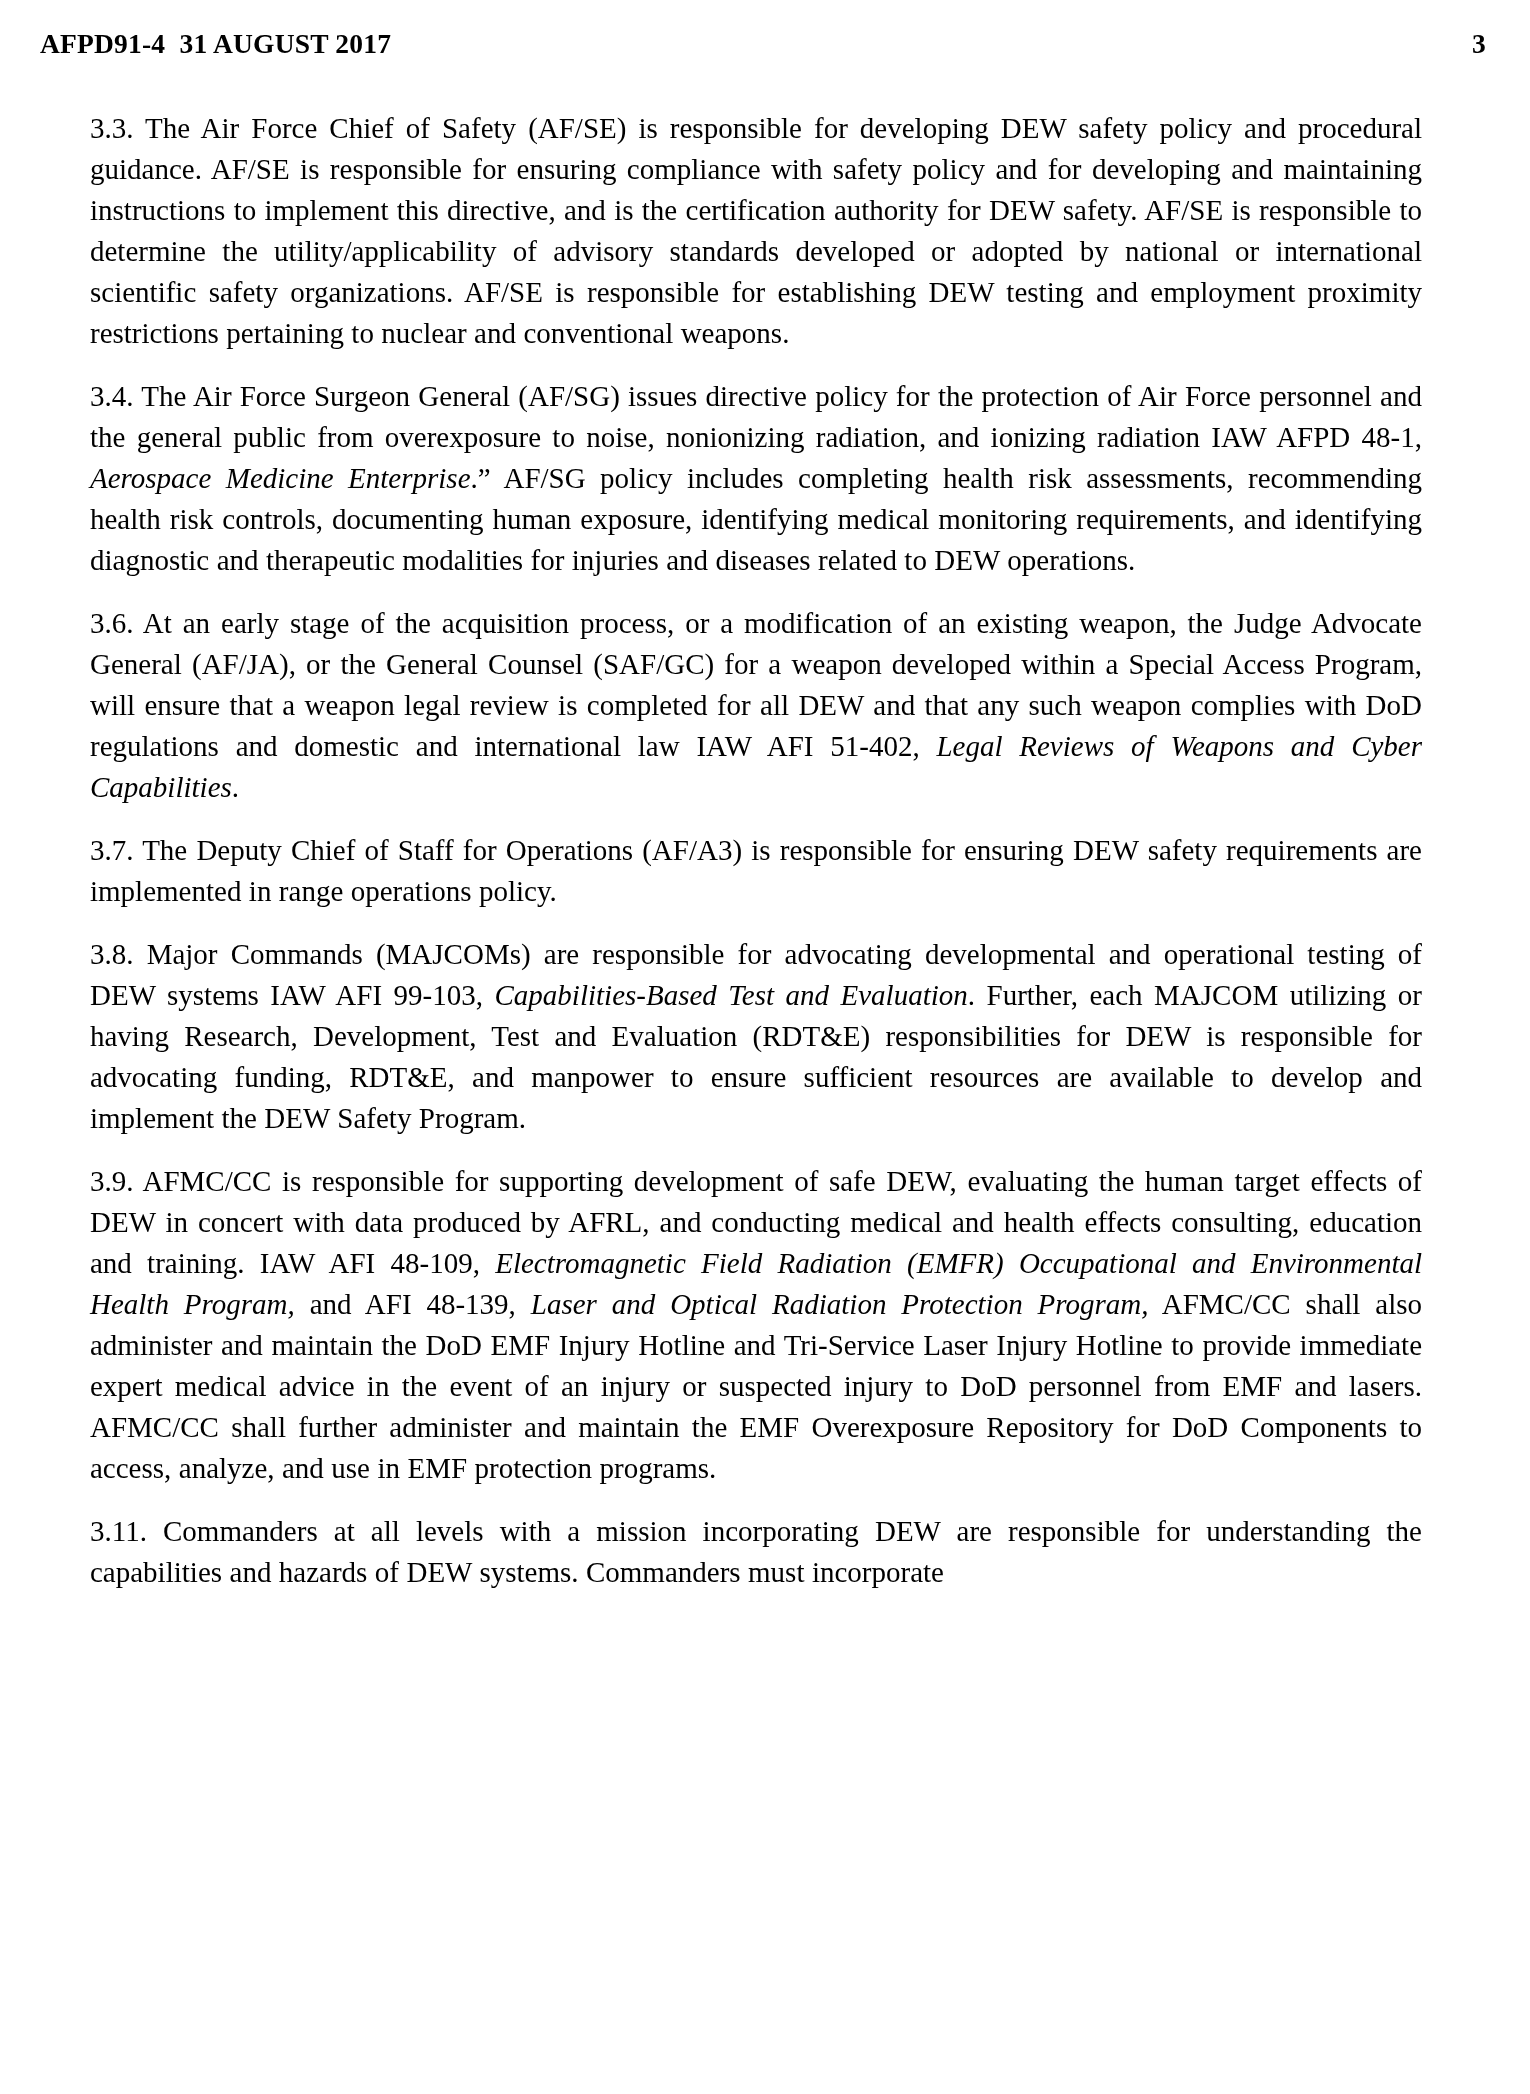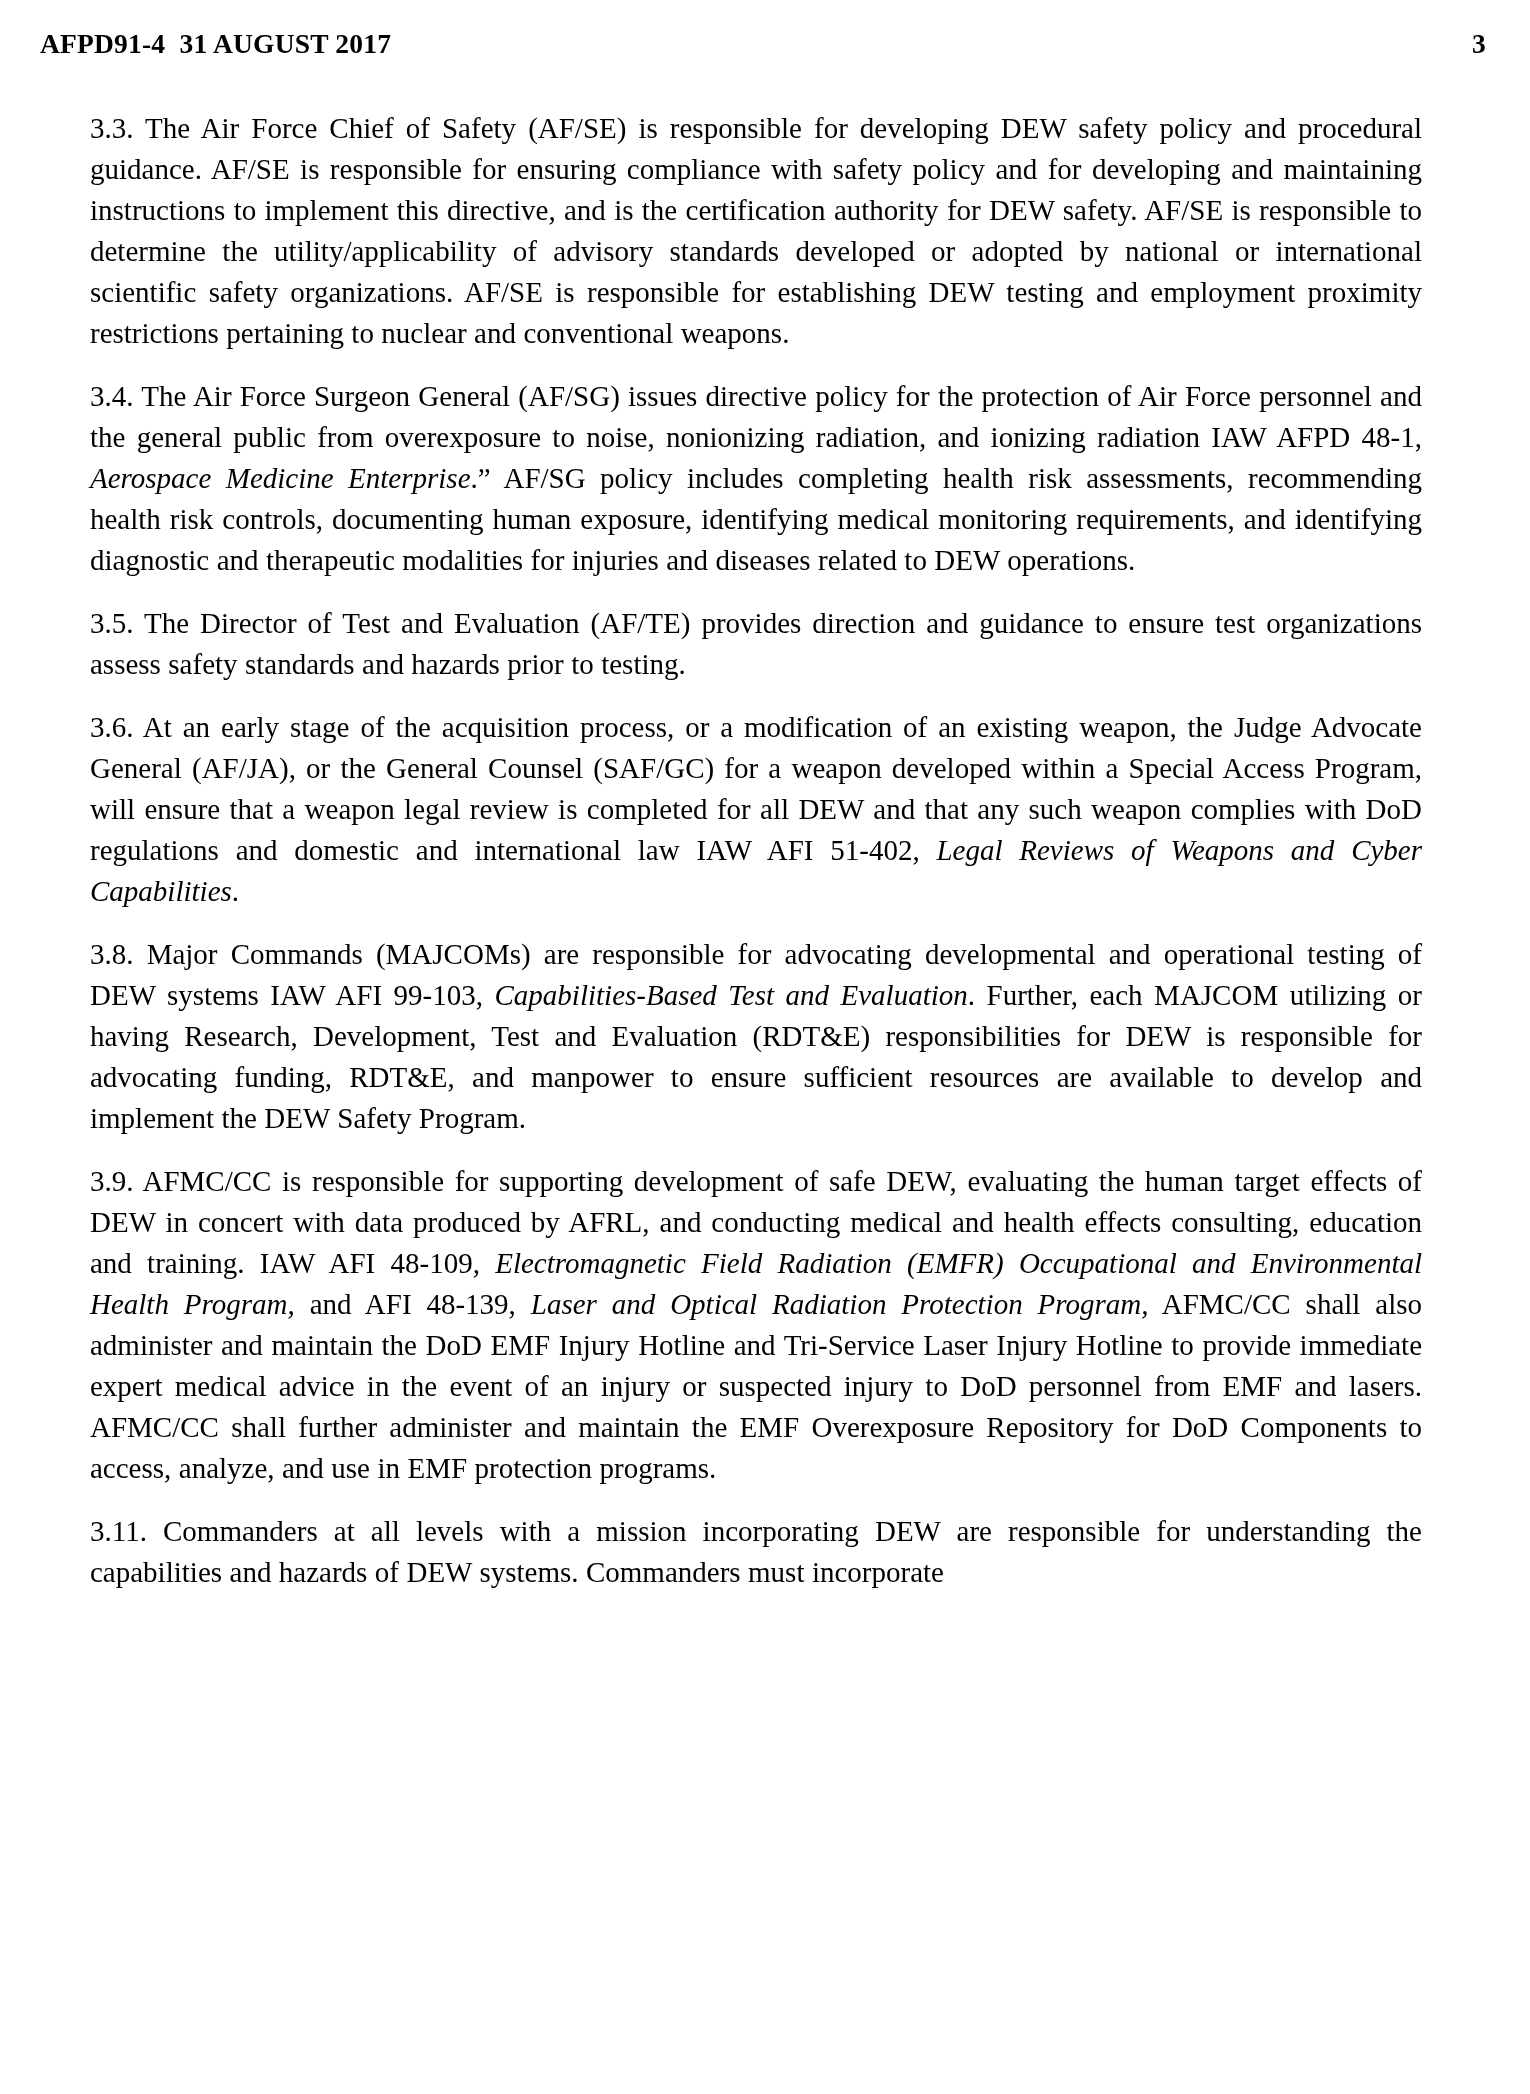--- a/index.html
+++ b/index.html
@@ -73,20 +73,20 @@
 <div class="page">
 
   <div class="header">
     <span class="header-left">AFPD91-4  31 AUGUST 2017</span>
     <span class="header-right">3</span>
   </div>
 
   <div class="body-col" id="body-col">
       <p class="para"><span>3.3.  The Air Force Chief of Safety (AF/SE) is responsible for developing DEW safety policy and procedural guidance.  AF/SE is responsible for ensuring compliance with safety policy and for developing and maintaining instructions to implement this directive, and is the certification authority for DEW safety.   AF/SE is responsible to determine the utility/applicability of advisory standards developed or adopted by national or international scientific safety organizations.   AF/SE is responsible for establishing DEW testing and employment proximity restrictions pertaining to nuclear and conventional weapons.</span></p>
       <p class="para"><span>3.4.  The Air Force Surgeon General (AF/SG) issues directive policy for the protection of Air Force personnel and the general public from overexposure to noise, nonionizing radiation, and ionizing radiation IAW AFPD 48-1, </span><i>Aerospace Medicine Enterprise</i><span>.”  AF/SG policy includes completing health risk assessments, recommending health risk controls, documenting human exposure, identifying medical monitoring requirements, and identifying diagnostic and therapeutic modalities for injuries and diseases related to DEW operations.</span></p>
-      <p class="para"><span>3.5.  The Director of Test and Evaluation (AF/TE) provides direction and guidance to ensure test organizations assess safety standards and hazards prior to testing.</span></p>
       <p class="para"><span>3.6.  At an early stage of the acquisition process, or a modification of an existing weapon, the Judge Advocate General (AF/JA), or the General Counsel (SAF/GC) for a weapon developed within a Special Access Program, will ensure that a weapon legal review is completed for all DEW and that any such weapon complies with DoD regulations and domestic and international law IAW AFI 51-402, </span><i>Legal Reviews of Weapons and Cyber Capabilities</i><span>.</span></p>
+      <p class="para"><span>3.7. The Deputy Chief of Staff for Operations (AF/A3) is responsible for ensuring DEW safety requirements are implemented in range operations policy.</span></p>
       <p class="para"><span>3.8. Major Commands (MAJCOMs) are responsible for advocating developmental and operational testing of DEW systems IAW AFI 99-103, </span><i>Capabilities-Based Test and Evaluation</i><span>.  Further, each MAJCOM utilizing or having Research, Development, Test and Evaluation (RDT&amp;E) responsibilities for DEW is responsible for advocating funding, RDT&amp;E, and manpower to ensure sufficient resources are available to develop and implement the DEW Safety Program.</span></p>
       <p class="para"><span>3.9. AFMC/CC is responsible for supporting development of safe DEW, evaluating the human target effects of DEW in concert with data produced by AFRL, and conducting medical and health effects consulting, education and training.   IAW AFI 48-109, </span><i>Electromagnetic Field Radiation (EMFR) Occupational and Environmental Health Program,</i><span> and AFI 48-139, </span><i>Laser and Optical Radiation Protection Program,</i><span> AFMC/CC shall also administer and maintain the DoD EMF Injury Hotline and Tri-Service Laser Injury Hotline to provide immediate expert medical advice in the event of an injury or suspected injury to DoD personnel from EMF and lasers.  AFMC/CC shall further administer and maintain the EMF Overexposure Repository for DoD Components to access, analyze, and use in EMF protection programs.</span></p>
       <p class="para"><span>3.11. Commanders at all levels with a mission incorporating DEW are responsible for understanding the capabilities and hazards of DEW systems. Commanders must incorporate</span></p>
     </div>
 
 </div>
 
 </body></html>

